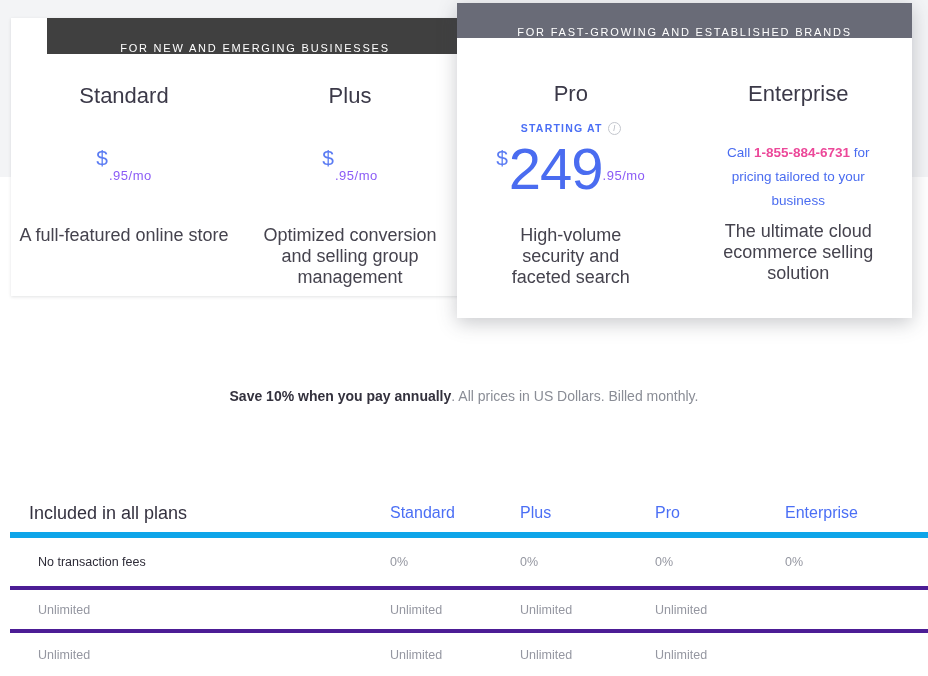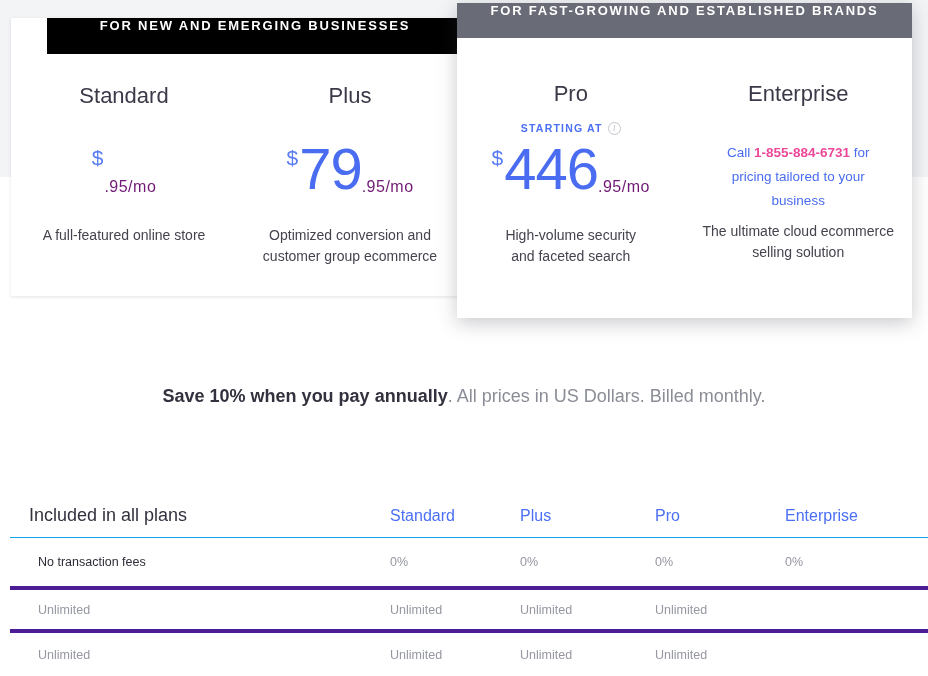--- a/index.html
+++ b/index.html
@@ -8,24 +8,24 @@
     position:relative; width:928px; height:676px; overflow:hidden;
     background:#fff; font-family:"Liberation Sans", sans-serif;
   }
   .top-band { position:absolute; top:0; left:0; width:928px; height:177px; background:#f3f4f6; }
 
   .card { position:absolute; background:#fff; }
   .card-left  { left:11px;  top:18px; width:452px; height:278px; box-shadow:0 1px 3px rgba(60,64,77,.15); z-index:1; }
   .card-right { left:457px; top:3px;  width:455px; height:315px; box-shadow:0 5px 18px rgba(60,64,77,.28); z-index:2; }
 
   .card-banner {
-    height:36px; display:flex; align-items:flex-start; justify-content:center;
-    color:#fff; font-size:13px; font-weight:bold; letter-spacing:1.8px; text-transform:uppercase;
+    height:36px; display:flex; align-items:flex-end; justify-content:center;
+    color:#fff; font-size:11px; font-weight:normal; letter-spacing:1.8px; text-transform:uppercase;
   }
-  .card-left  .card-banner { background:#000000;margin-left:36px; }
+  .card-left  .card-banner { background:#404040;margin-left:36px; }
   .card-right .card-banner { background:#696b77; height:35px; }
 
   .card-body { display:flex; }
   .plan { flex:1; display:flex; flex-direction:column; align-items:center; text-align:center; }
 
   .plan-title { font-size:22px; font-weight:400; color:#3b3948; line-height:26px; }
   .card-left  .plan-title { margin-top:29px; }
   .card-right .plan-title { margin-top:43px; }
 
   .plan-subtitle {
@@ -36,39 +36,39 @@
     width:13px; height:13px; border:1px solid #c3c6cd; border-radius:50%;
     color:#b6bac2; font-size:8.5px; font-weight:normal; letter-spacing:0;
     display:inline-flex; align-items:center; justify-content:center; font-style:italic;
   }
 
   .price-row { display:flex; align-items:flex-start; justify-content:center; height:56px; }
   .plan-standard .price-row, .plan-plus .price-row { margin-top:34px; }
   .plan-pro .price-row { margin-top:8px; }
   .currency   { font-size:21px; color:#5b7cf3; margin-top:3px; margin-right:1px; font-weight:300; }
   .price-int  { font-size:58px; line-height:52px; font-weight:200; color:#4a6cf0; letter-spacing:-1px; }
-  .price-frac { font-size:16px; font-weight:300; color:#701a75; align-self:flex-end; margin-bottom:3px; letter-spacing:.5px; }
+  .price-frac { font-size:13px; font-weight:300; color:#8b5cf6; align-self:flex-end; margin-bottom:16px; letter-spacing:.5px; }
 
-  .plan-desc { margin-top:26px; font-size:14px; line-height:21px; color:#45434e; }
+  .plan-desc { margin-top:26px; font-size:18px; line-height:21px; color:#45434e; }
   .plan-standard  .plan-desc { max-width:220px; }
   .plan-plus      .plan-desc { max-width:200px; }
   .plan-pro       .plan-desc { max-width:155px; }
   .plan-enterprise .plan-desc { margin-top:8px; max-width:195px; }
 
   .call-block { margin-top:34px; width:175px; font-size:13.5px; line-height:24px; color:#4a6cf0; }
   .call-phone { font-weight:bold; white-space:nowrap; color:#ec4899; cursor:pointer; }
 
-  .note { position:absolute; top:388px; left:0; width:928px; text-align:center; font-size:18px; line-height:16px; }
+  .note { position:absolute; top:388px; left:0; width:928px; text-align:center; font-size:14px; line-height:16px; }
   .note-bold { color:#33313d; font-weight:bold; }
   .note-rest { color:#8a8d96; }
 
   .table { position:absolute; top:494px; left:10px; width:918px; }
   .table-header {
     display:grid; grid-template-columns:361px 130px 135px 130px 1fr;
-    padding-left:19px; align-items:center; height:44px; border-bottom:1px solid #0ea5e9;
+    padding-left:19px; align-items:center; height:44px; border-bottom:6px solid #0ea5e9;
   }
   .table-title { font-size:18px; color:#34313f; }
   .col-header  { font-size:16px; color:#4b6ff5; }
   .feature-row {
     display:grid; grid-template-columns:352px 130px 135px 130px 1fr;
     padding-left:28px; align-items:center; height:43px; border-bottom:4px solid #4c1d95;
   }
   .feature-row.first { height:52px; }
   .feature-row.last  { border-bottom:none; }
   .feature-label { font-size:12.5px; color:#2e2c38; }
@@ -90,42 +90,41 @@
         <div class="price-row">
           <span class="currency">$</span>
           <span class="price-frac">.95/mo</span>
         </div>
         <div class="plan-desc">A full-featured online store</div>
       </div>
       <div class="plan plan-plus">
         <div class="plan-title">Plus</div>
         <div class="price-row">
           <span class="currency">$</span>
-          <span class="price-int">79</span>
           <span class="price-frac">.95/mo</span>
         </div>
-        <div class="plan-desc">Optimized conversion and customer group ecommerce</div>
+        <div class="plan-desc">Optimized conversion and selling group management</div>
       </div>
     </div>
   </div>
 
   <div class="card card-right">
     <div class="card-banner">
       <span>FOR FAST-GROWING AND ESTABLISHED BRANDS</span>
     </div>
     <div class="card-body">
       <div class="plan plan-pro">
         <div class="plan-title">Pro</div>
         <div class="plan-subtitle">
           <span>STARTING AT</span>
           <span class="info-icon">i</span>
         </div>
         <div class="price-row">
           <span class="currency">$</span>
-          <span class="price-int">446</span>
+          <span class="price-int">249</span>
           <span class="price-frac">.95/mo</span>
         </div>
         <div class="plan-desc">High-volume security and faceted search</div>
       </div>
       <div class="plan plan-enterprise">
         <div class="plan-title">Enterprise</div>
         <div class="call-block"><span>Call </span><span class="call-phone">1-855-884-6731</span><span> for pricing tailored to your business</span></div>
         <div class="plan-desc">The ultimate cloud ecommerce selling solution</div>
       </div>
     </div>

